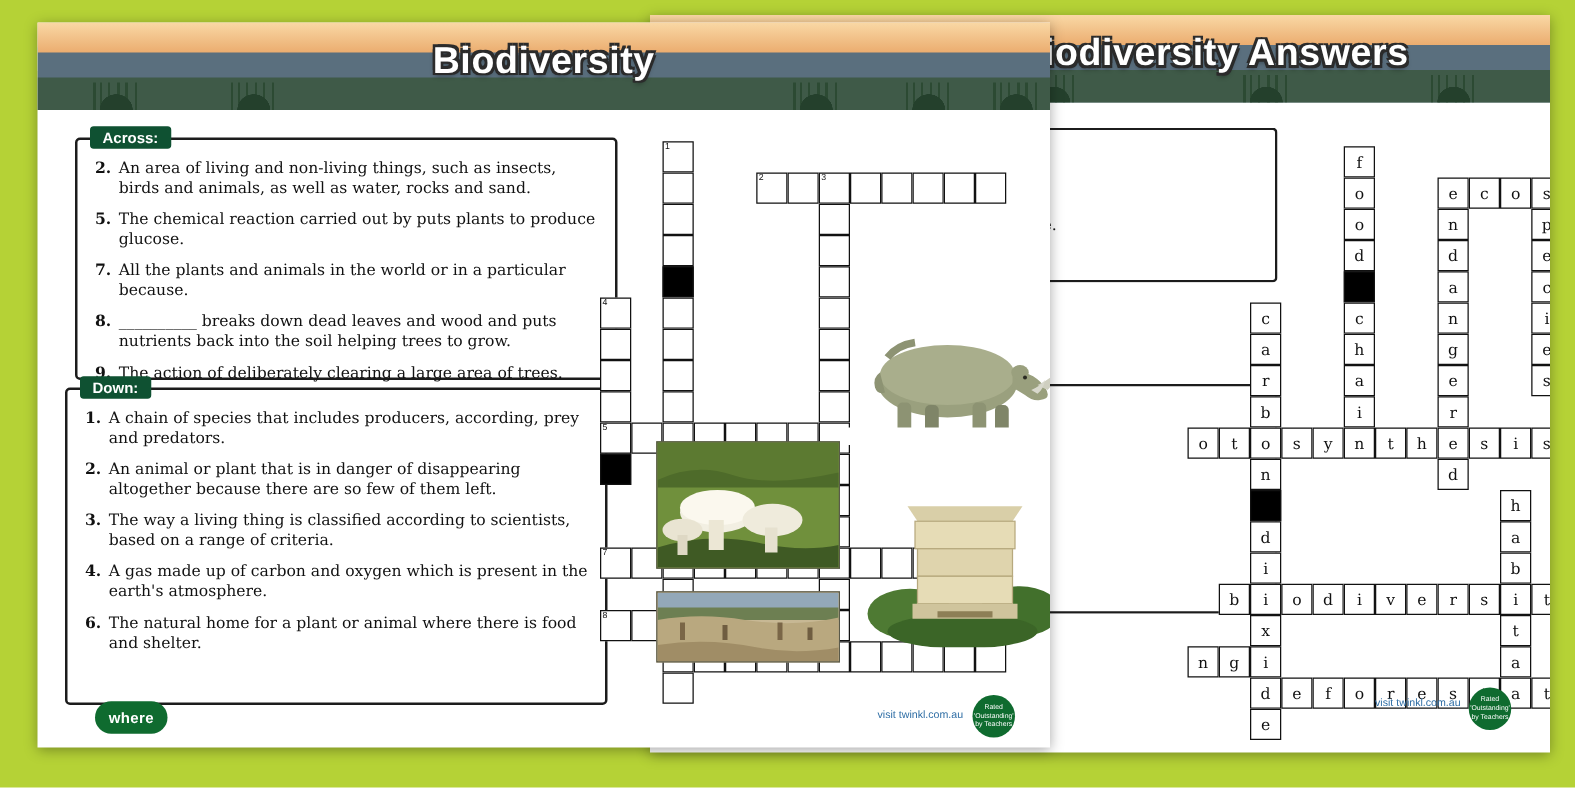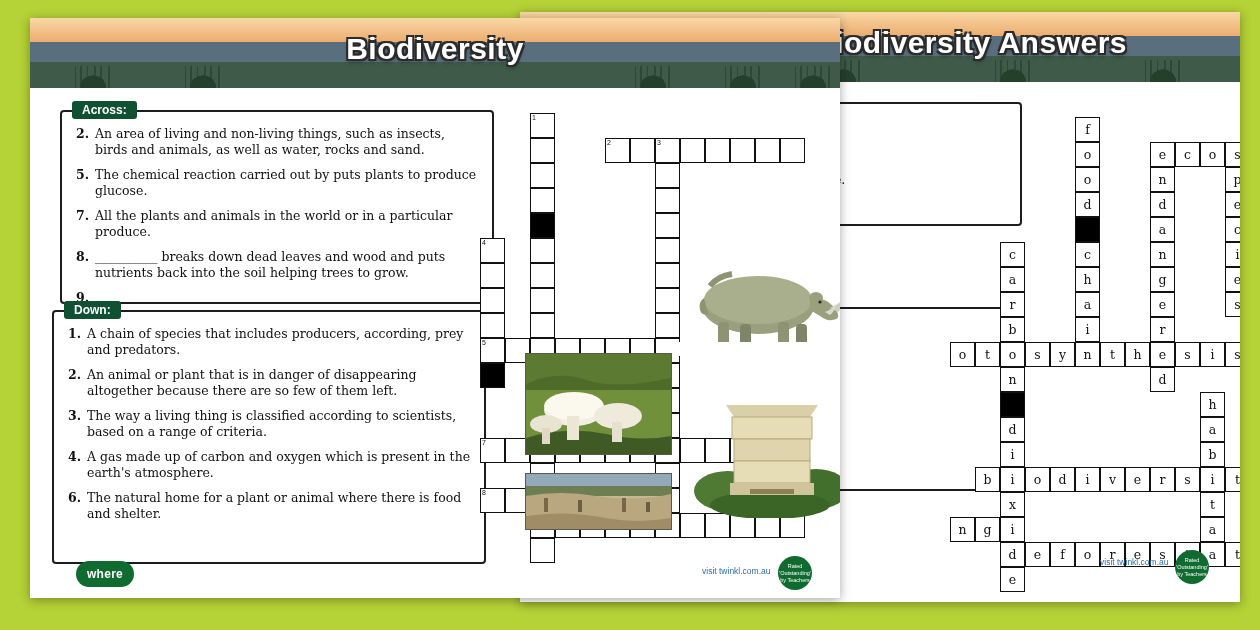--- a/index.html
+++ b/index.html
@@ -405,28 +405,29 @@
           <li>
             <span class="clue-num">2.</span>
             <span class="clue-text">An area of living and non-living things, such as insects, birds and animals, as well as water, rocks and sand.</span>
           </li>
           <li>
             <span class="clue-num">5.</span>
             <span class="clue-text">The chemical reaction carried out by puts plants to produce glucose.</span>
           </li>
           <li>
             <span class="clue-num">7.</span>
-            <span class="clue-text">All the plants and animals in the world or in a particular produce.</span>
+            <span class="clue-text">All the plants and animals in the world or in a particular because.</span>
           </li>
           <li>
             <span class="clue-num">8.</span>
             <span class="clue-text">__________ breaks down dead leaves and wood and puts nutrients back into the soil helping trees to grow.</span>
           </li>
           <li>
             <span class="clue-num">9.</span>
+            <span class="clue-text">The action of deliberately clearing a large area of trees.</span>
           </li>
         </ul>
     </div>
 
     <div class="clue-box" id="box-down">
       <div class="clue-header">Down:</div>
       <ul class="clue-list" id="down-list">
           <li>
             <span class="clue-num">1.</span>
             <span class="clue-text">A chain of species that includes producers, according, prey and predators.</span>

